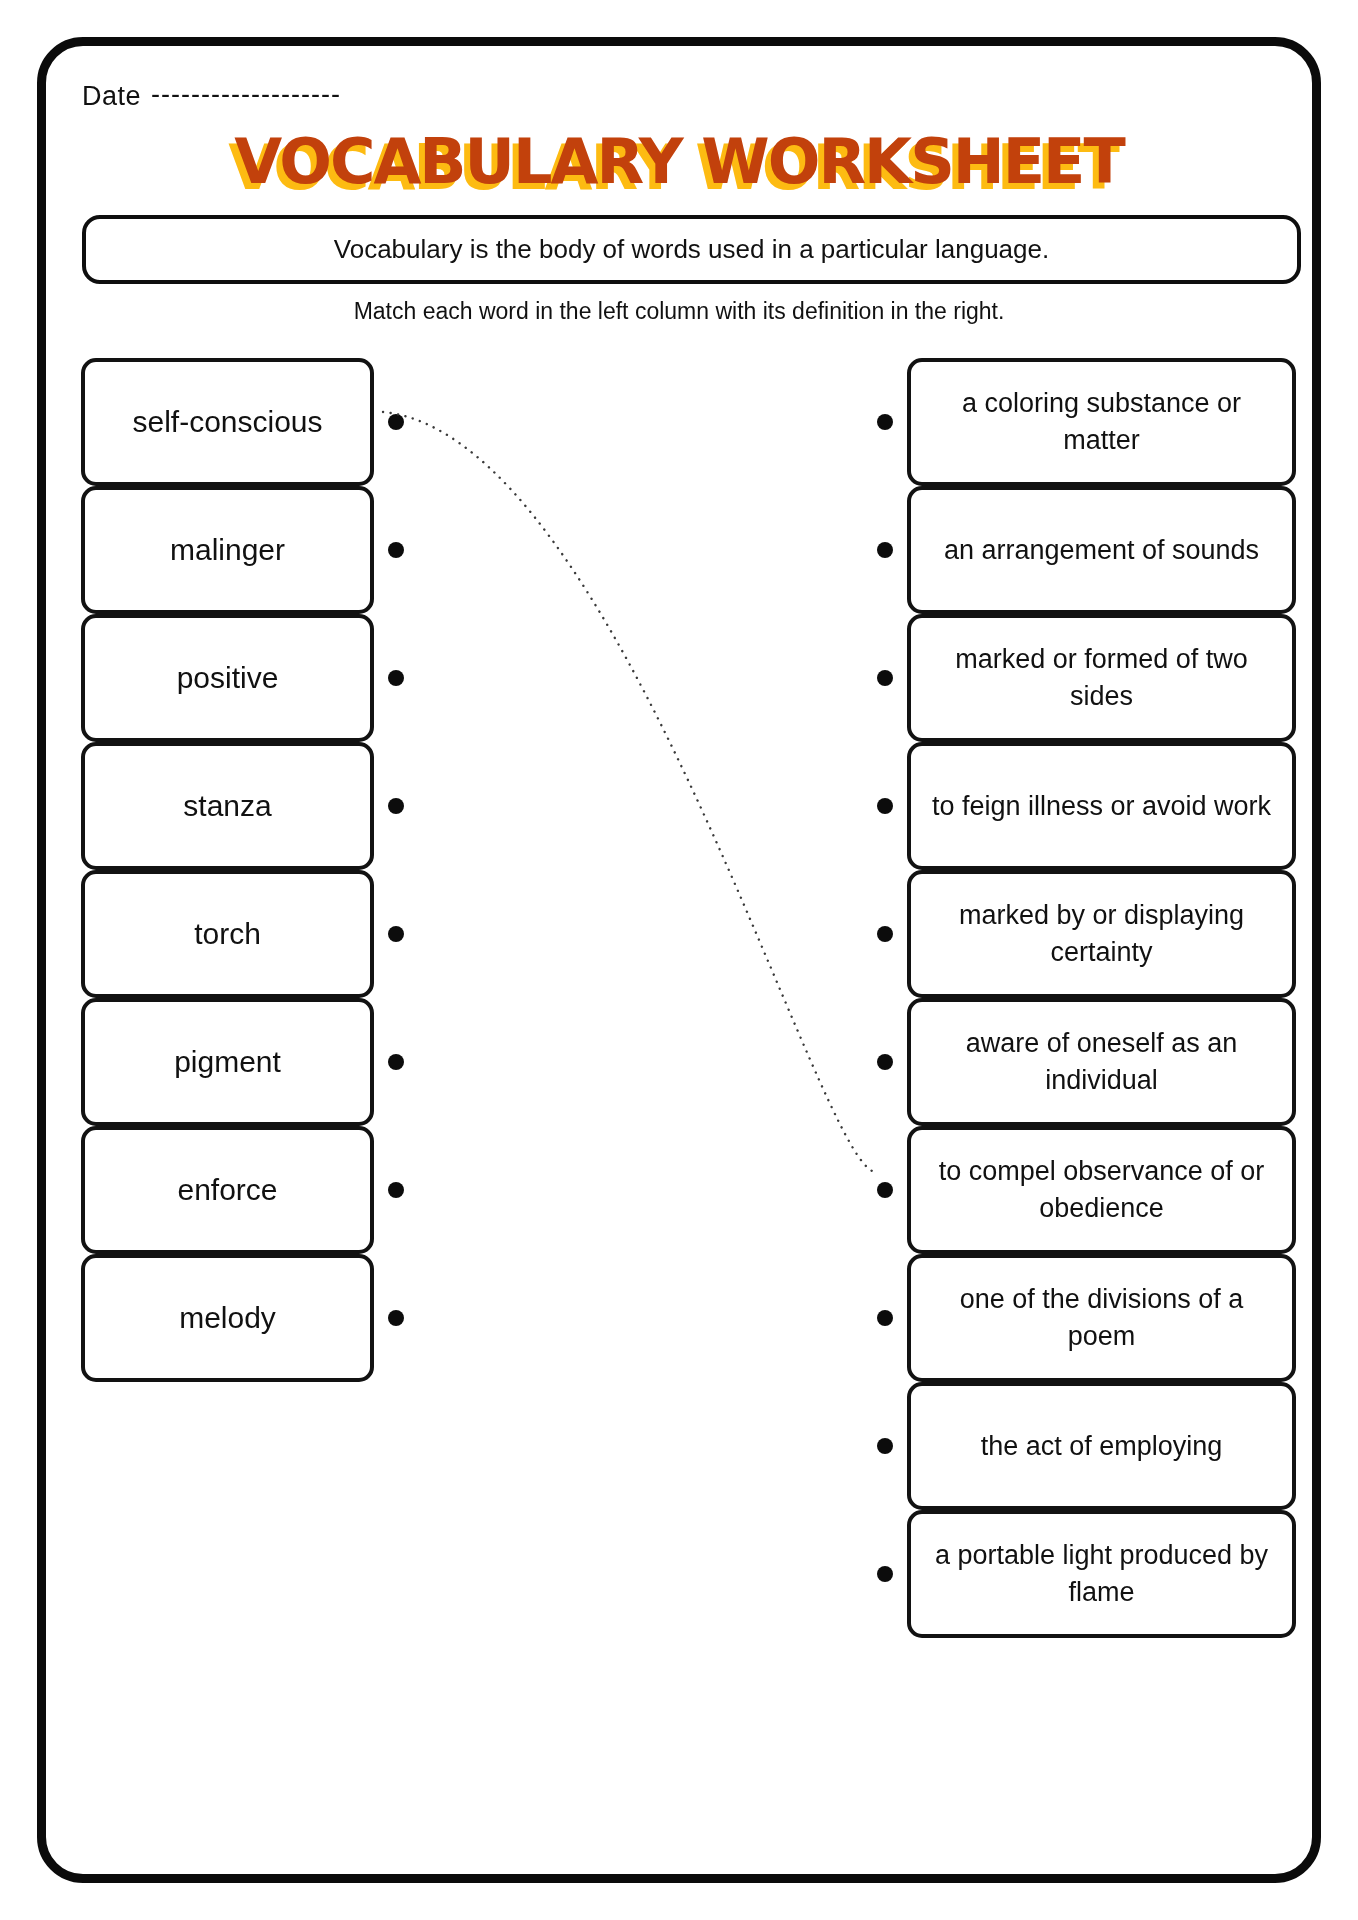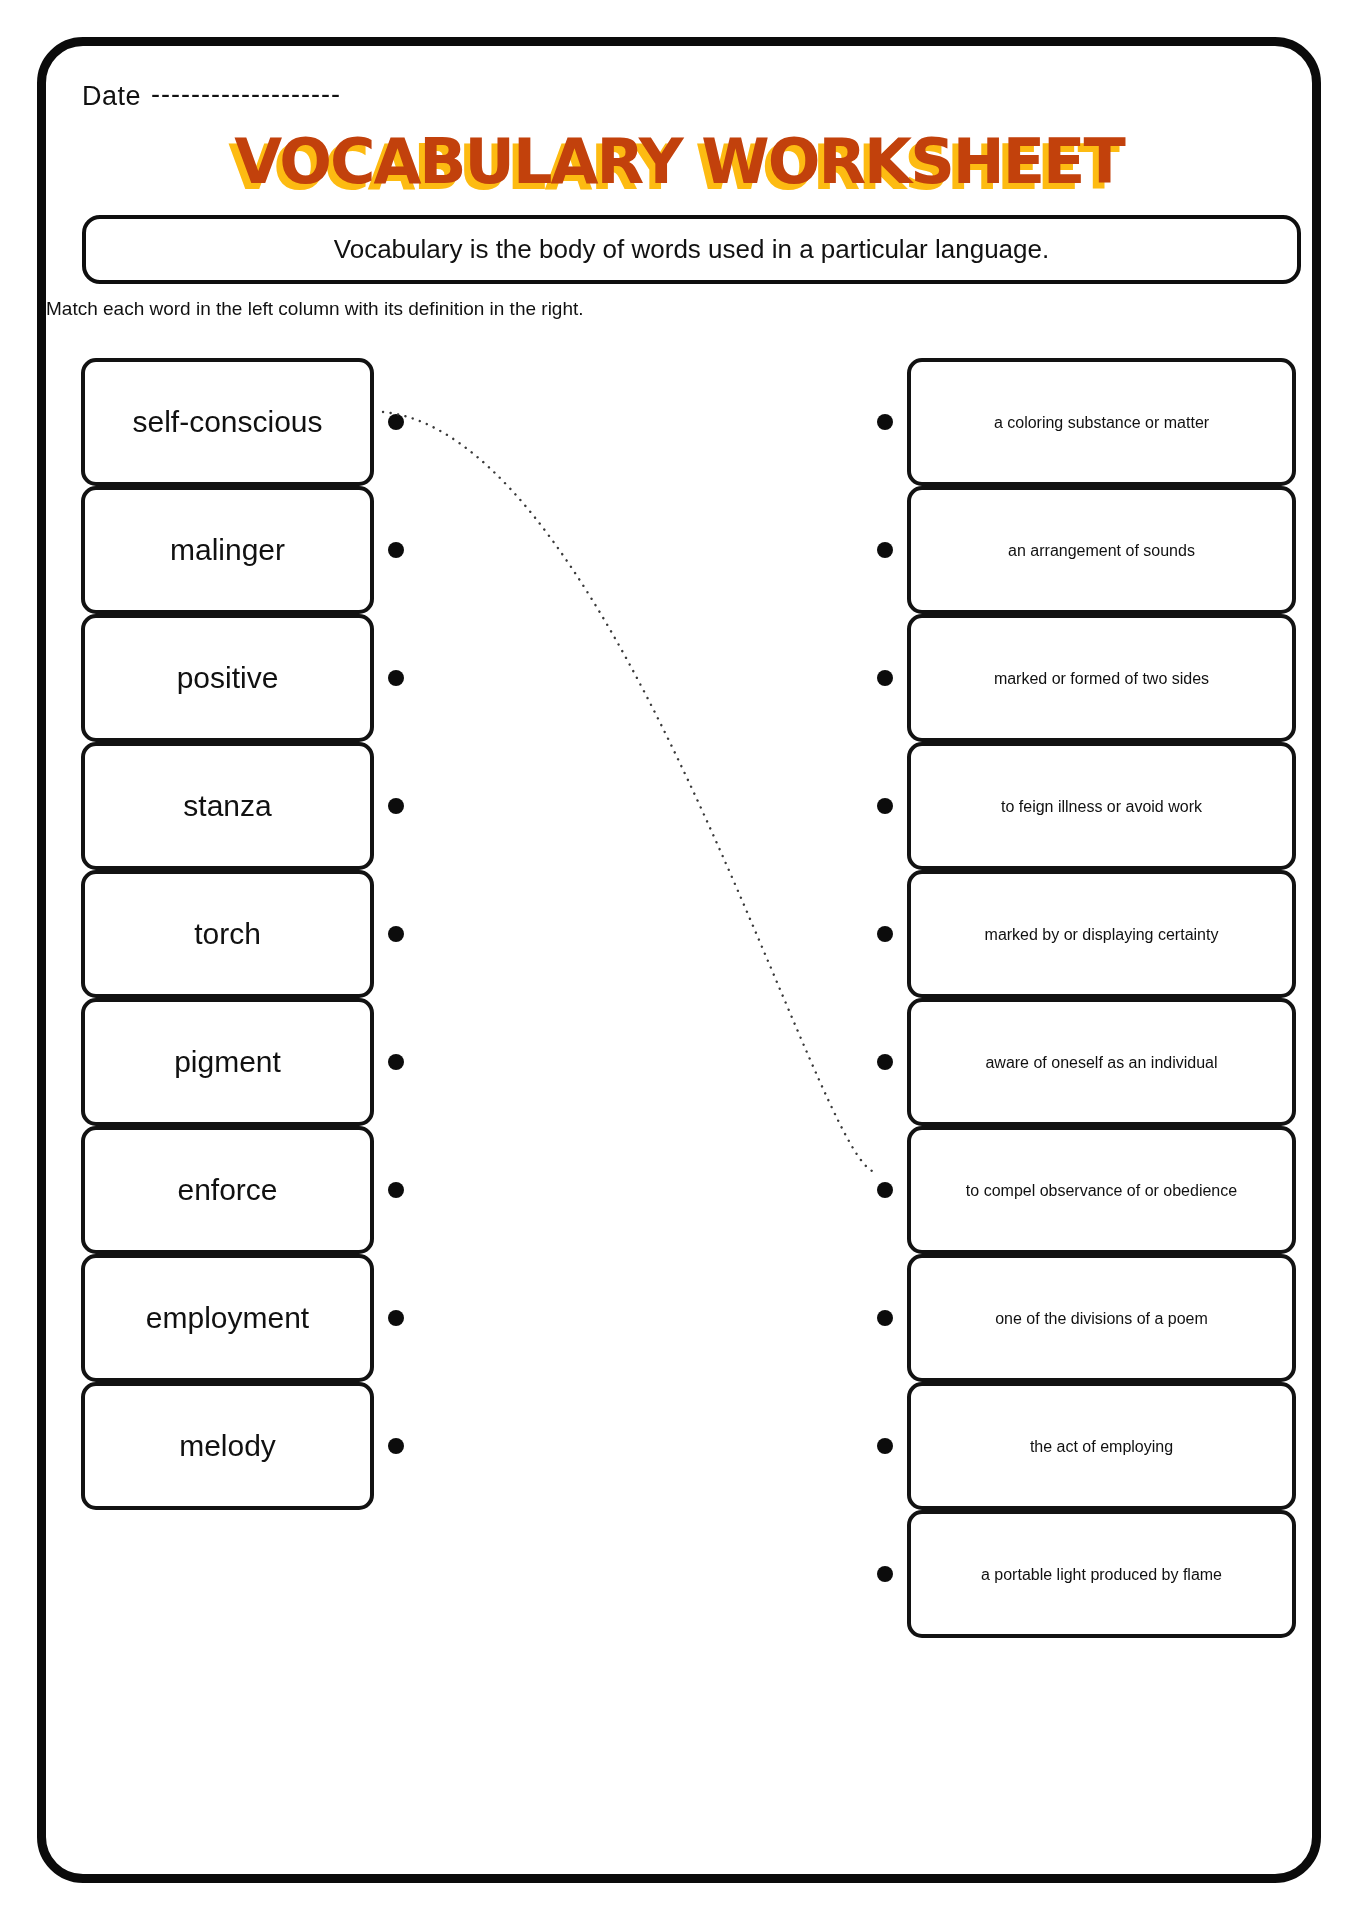--- a/index.html
+++ b/index.html
@@ -25,33 +25,33 @@
     font-size:62px;font-weight:900;letter-spacing:-2px;color:#c2410c;
     line-height:1.1;
   }
   .info-box{
     position:absolute;left:36px;top:169px;width:1219px;height:69px;box-sizing:border-box;
     border:4px solid #0e0e0e;border-radius:18px;background:#fff;
     display:flex;align-items:center;justify-content:center;
     font-size:26px;
   }
   .instruction{
-    position:absolute;left:0;right:0;top:252px;text-align:left;font-size:19px;
+    position:absolute;left:0;right:0;top:252px;text-align:center;font-size:23px;
   }
   .col{position:absolute;top:312px;display:flex;flex-direction:column;}
   #word-col{left:35px;width:293px;}
   #def-col{left:861px;width:389px;}
   .match-row{position:relative;height:128px;}
   .mbox{
     position:absolute;inset:0;border:4px solid #121212;border-radius:15px;background:#fff;
     display:flex;align-items:center;justify-content:center;text-align:center;
     box-sizing:border-box;padding:4px 18px;
   }
   .word-label{font-size:30px;}
-  .def-label{font-size:16px;line-height:37px;}
+  .def-label{font-size:27px;line-height:37px;}
   .dot{
     position:absolute;top:50%;width:16px;height:16px;margin-top:-8px;border-radius:50%;
     background:#0c0c0c;
   }
   .word-row .dot{right:-30px;}
   .def-row .dot{left:-30px;}
   #connector{position:absolute;left:0;top:0;pointer-events:none;}
 </style>
 </head>
 <body>
@@ -106,26 +106,20 @@
       </div>
       <div class="match-row word-row">
         <div class="mbox">
           <span class="word-label">pigment</span>
         </div>
         <span class="dot"></span>
       </div>
       <div class="match-row word-row">
         <div class="mbox">
           <span class="word-label">enforce</span>
-        </div>
-        <span class="dot"></span>
-      </div>
-      <div class="match-row word-row">
-        <div class="mbox">
-          <span class="word-label">employment</span>
         </div>
         <span class="dot"></span>
       </div>
       <div class="match-row word-row">
         <div class="mbox">
           <span class="word-label">melody</span>
         </div>
         <span class="dot"></span>
       </div>
     </div>

